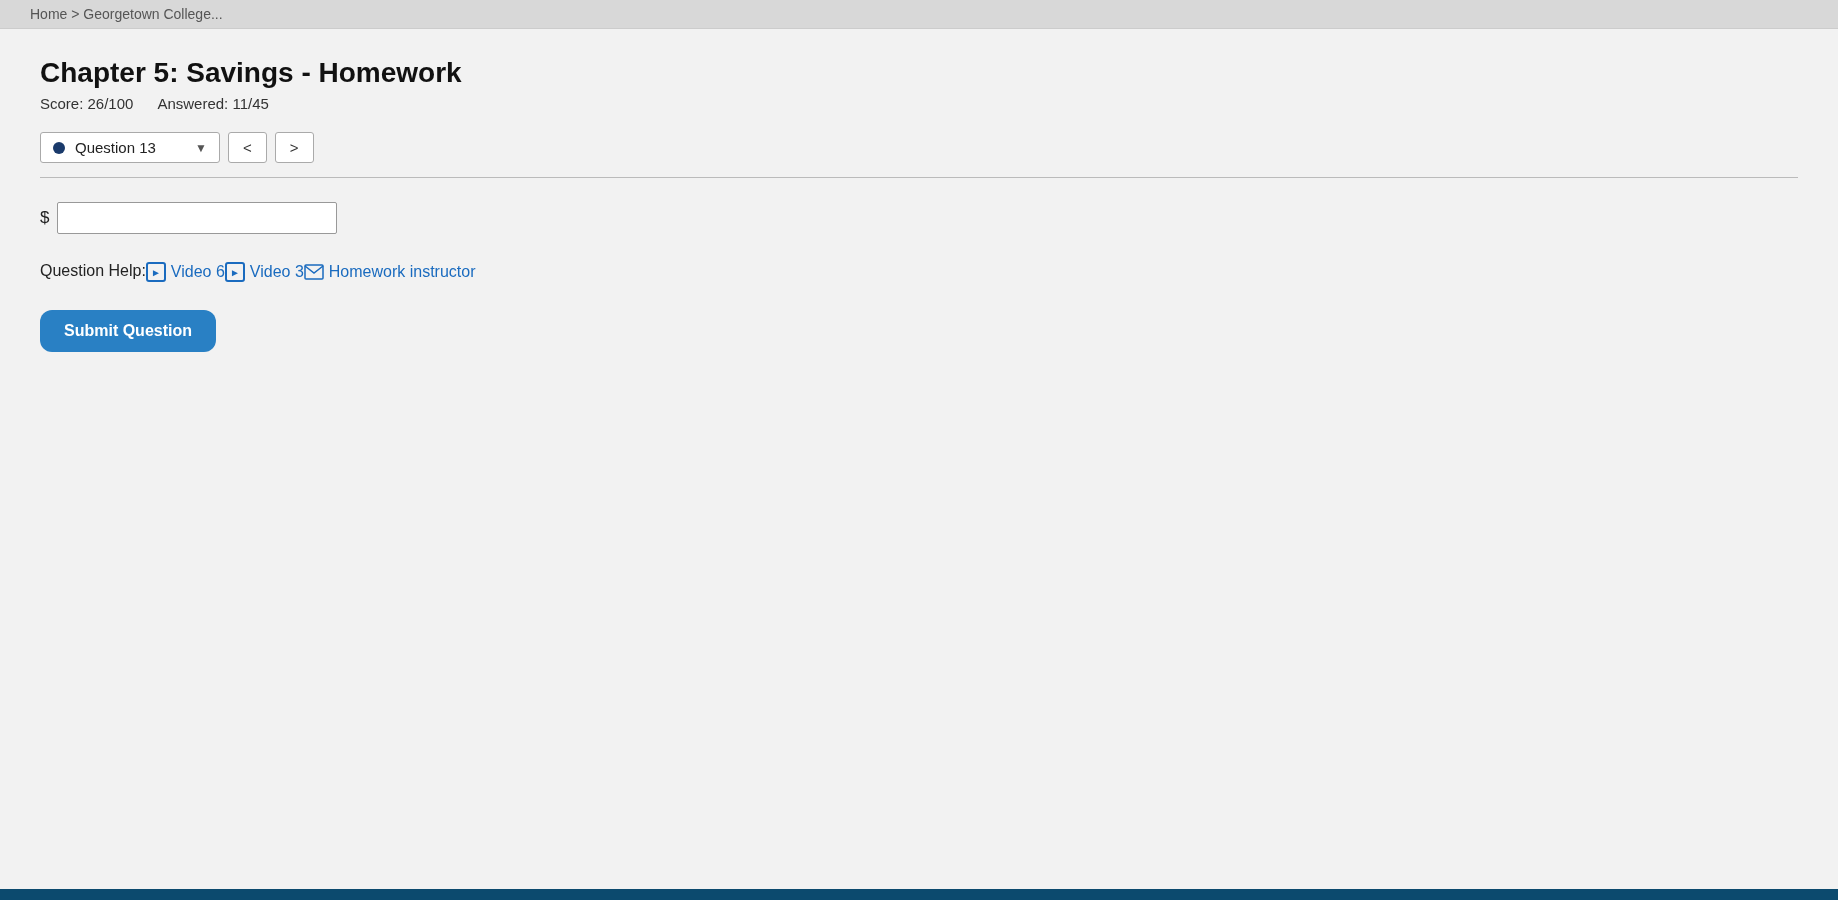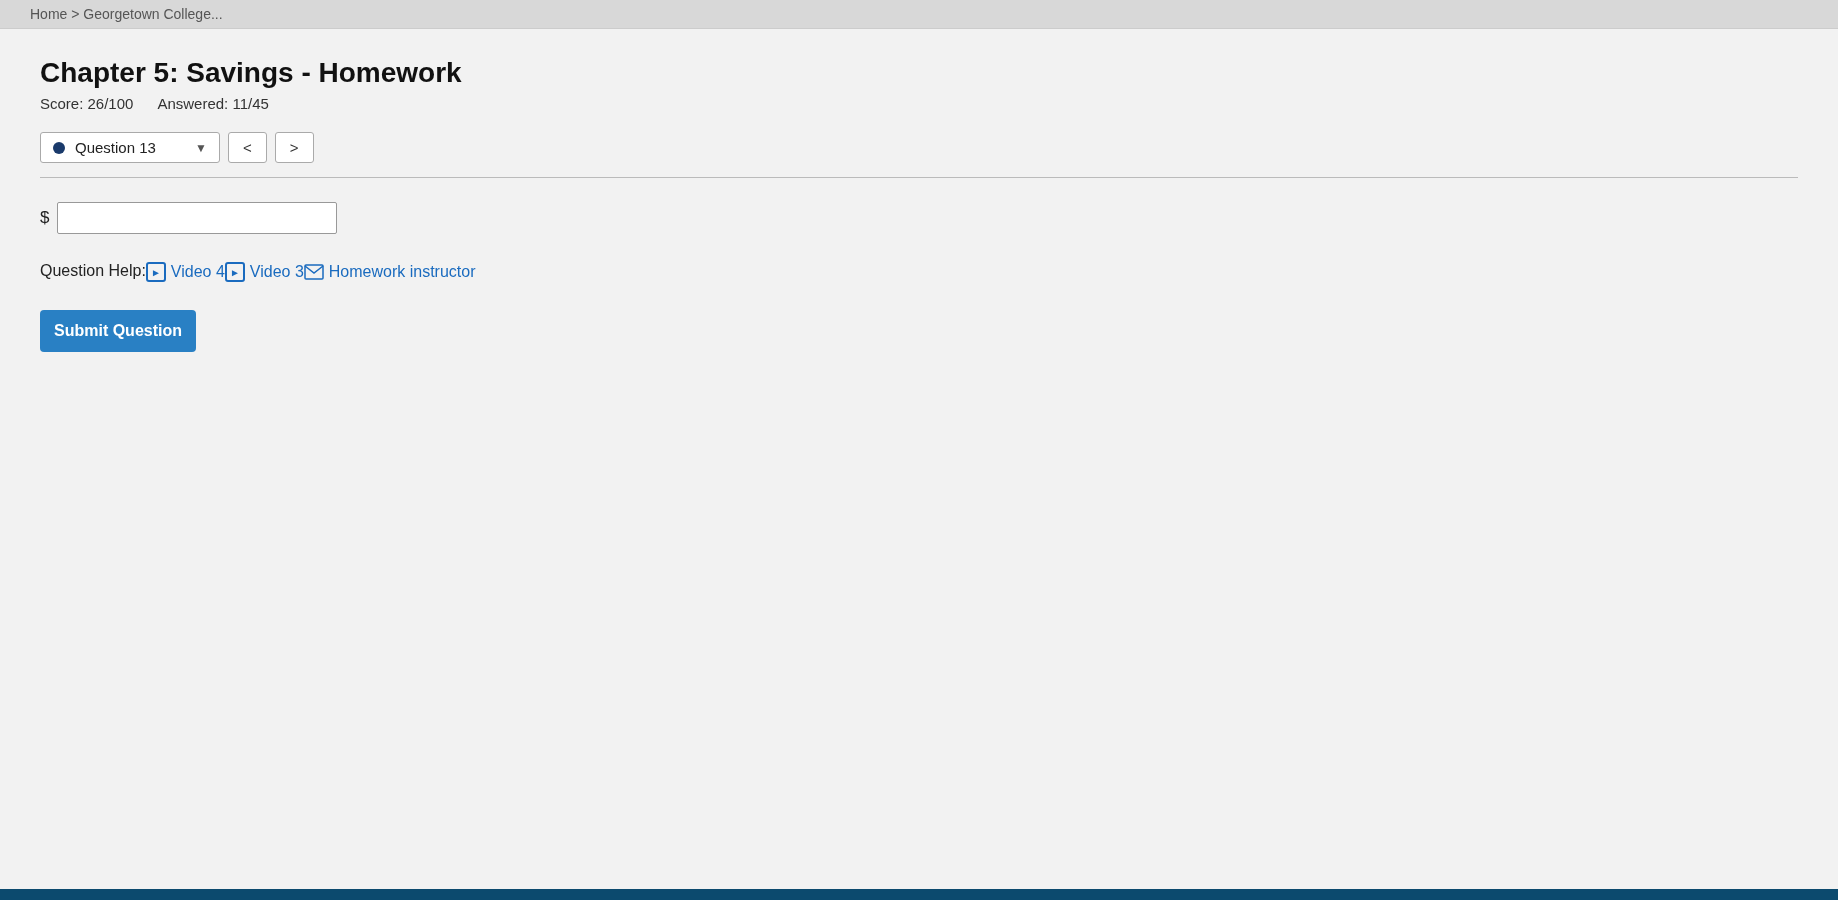--- a/index.html
+++ b/index.html
@@ -172,22 +172,22 @@
       justify-content: center;
       width: 20px;
       height: 16px;
       color: #1a6bbf;
     }
 
     .submit-btn {
       background-color: #2980c4;
       color: #fff;
       border: none;
-      border-radius: 4px;
-      padding: 12px 14px;
+      border-radius: 12px;
+      padding: 12px 24px;
       font-size: 16px;
       font-weight: bold;
       cursor: pointer;
     }
   </style>
 </head>
 <body>
 
 <div class="page-wrapper">
 
@@ -220,21 +220,21 @@
       <div class="answer-row">
         <span class="dollar-label">$</span>
         <input class="answer-input" type="text" placeholder="" style="">
       </div>
 
       <div class="help-row">
         <span class="help-label">Question Help:</span>
 
         <a href="#" class="help-link">
           <span class="play-icon">►</span>
-          <span>Video 4</span>
+          <span>Video 6</span>
         </a>
 
         <a href="#" class="help-link">
           <span class="play-icon">►</span>
           <span>Video 3</span>
         </a>
 
         <a href="#" class="help-link">
           <span class="mail-icon">
             <svg width="20" height="16" viewBox="0 0 20 16" fill="none" xmlns="http://www.w3.org/2000/svg">

